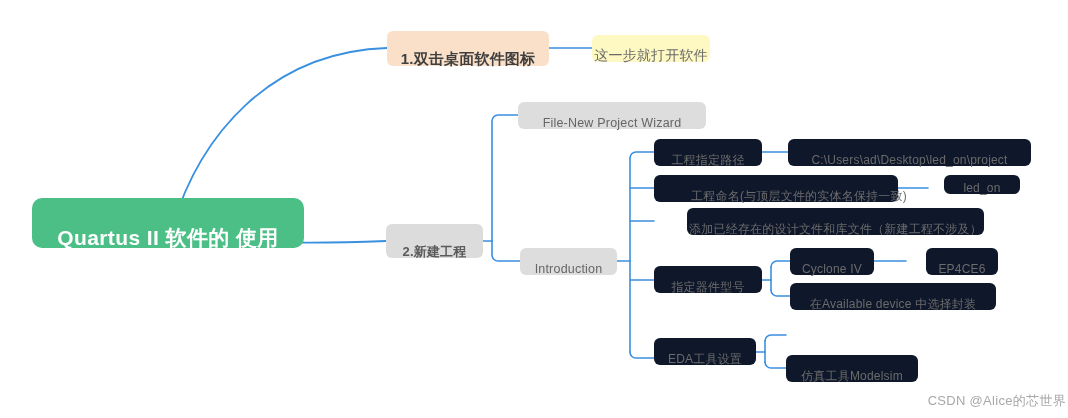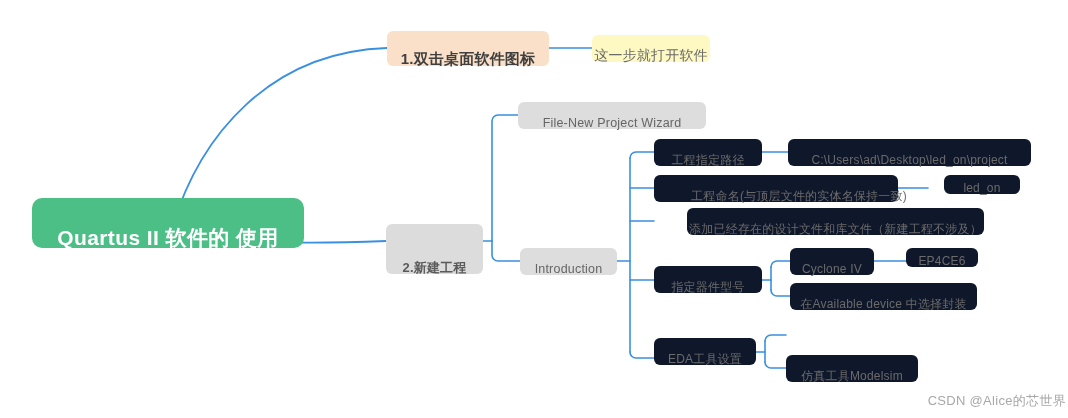--- a/index.html
+++ b/index.html
@@ -131,21 +131,21 @@
   </div>
 
   <div class="node node-orange" style="left:387px; top:31px; width:162px; height:35px;">
     <span>1.双击桌面软件图标</span>
   </div>
 
   <div class="node node-orange-sub" style="left:592px; top:35px; width:118px; height:27px;">
     <span>这一步就打开软件</span>
   </div>
 
-  <div class="node node-gray" style="left:386px; top:224px; width:97px; height:50px;">
+  <div class="node node-gray" style="left:386px; top:224px; width:97px; height:34px;">
     <span>2.新建工程</span>
   </div>
 
   <div class="node node-gray-sub" style="left:518px; top:102px; width:188px; height:27px;">
     <span>File-New Project Wizard</span>
   </div>
 
   <div class="node node-gray-sub" style="left:520px; top:248px; width:97px; height:27px;">
     <span>Introduction</span>
   </div>
@@ -171,25 +171,25 @@
   </div>
 
   <div class="node node-gray-leaf" style="left:790px; top:248px; width:84px; height:27px;">
     <span>Cyclone IV</span>
   </div>
 
   <div class="node node-gray-leaf" style="left:654px; top:266px; width:108px; height:27px;">
     <span>指定器件型号</span>
   </div>
 
-  <div class="node node-gray-leaf" style="left:906px; top:248px; width:72px; height:19px;">
+  <div class="node node-gray-leaf" style="left:926px; top:248px; width:72px; height:27px;">
     <span>EP4CE6</span>
   </div>
 
-  <div class="node node-gray-leaf" style="left:790px; top:283px; width:187px; height:27px;">
+  <div class="node node-gray-leaf" style="left:790px; top:283px; width:206px; height:27px;">
     <span>在Available device 中选择封装</span>
   </div>
 
   <div class="node node-gray-leaf" style="left:654px; top:338px; width:102px; height:27px;">
     <span>EDA工具设置</span>
   </div>
 
 
   <div class="node node-gray-leaf" style="left:786px; top:355px; width:132px; height:27px;">
     <span>仿真工具Modelsim</span>

